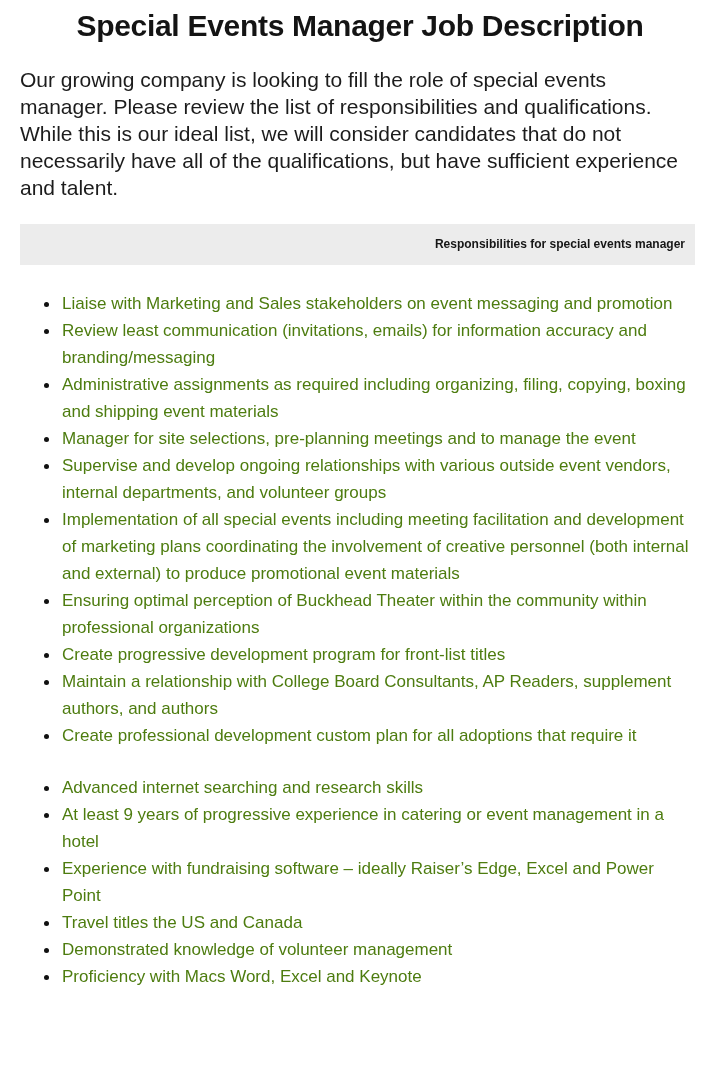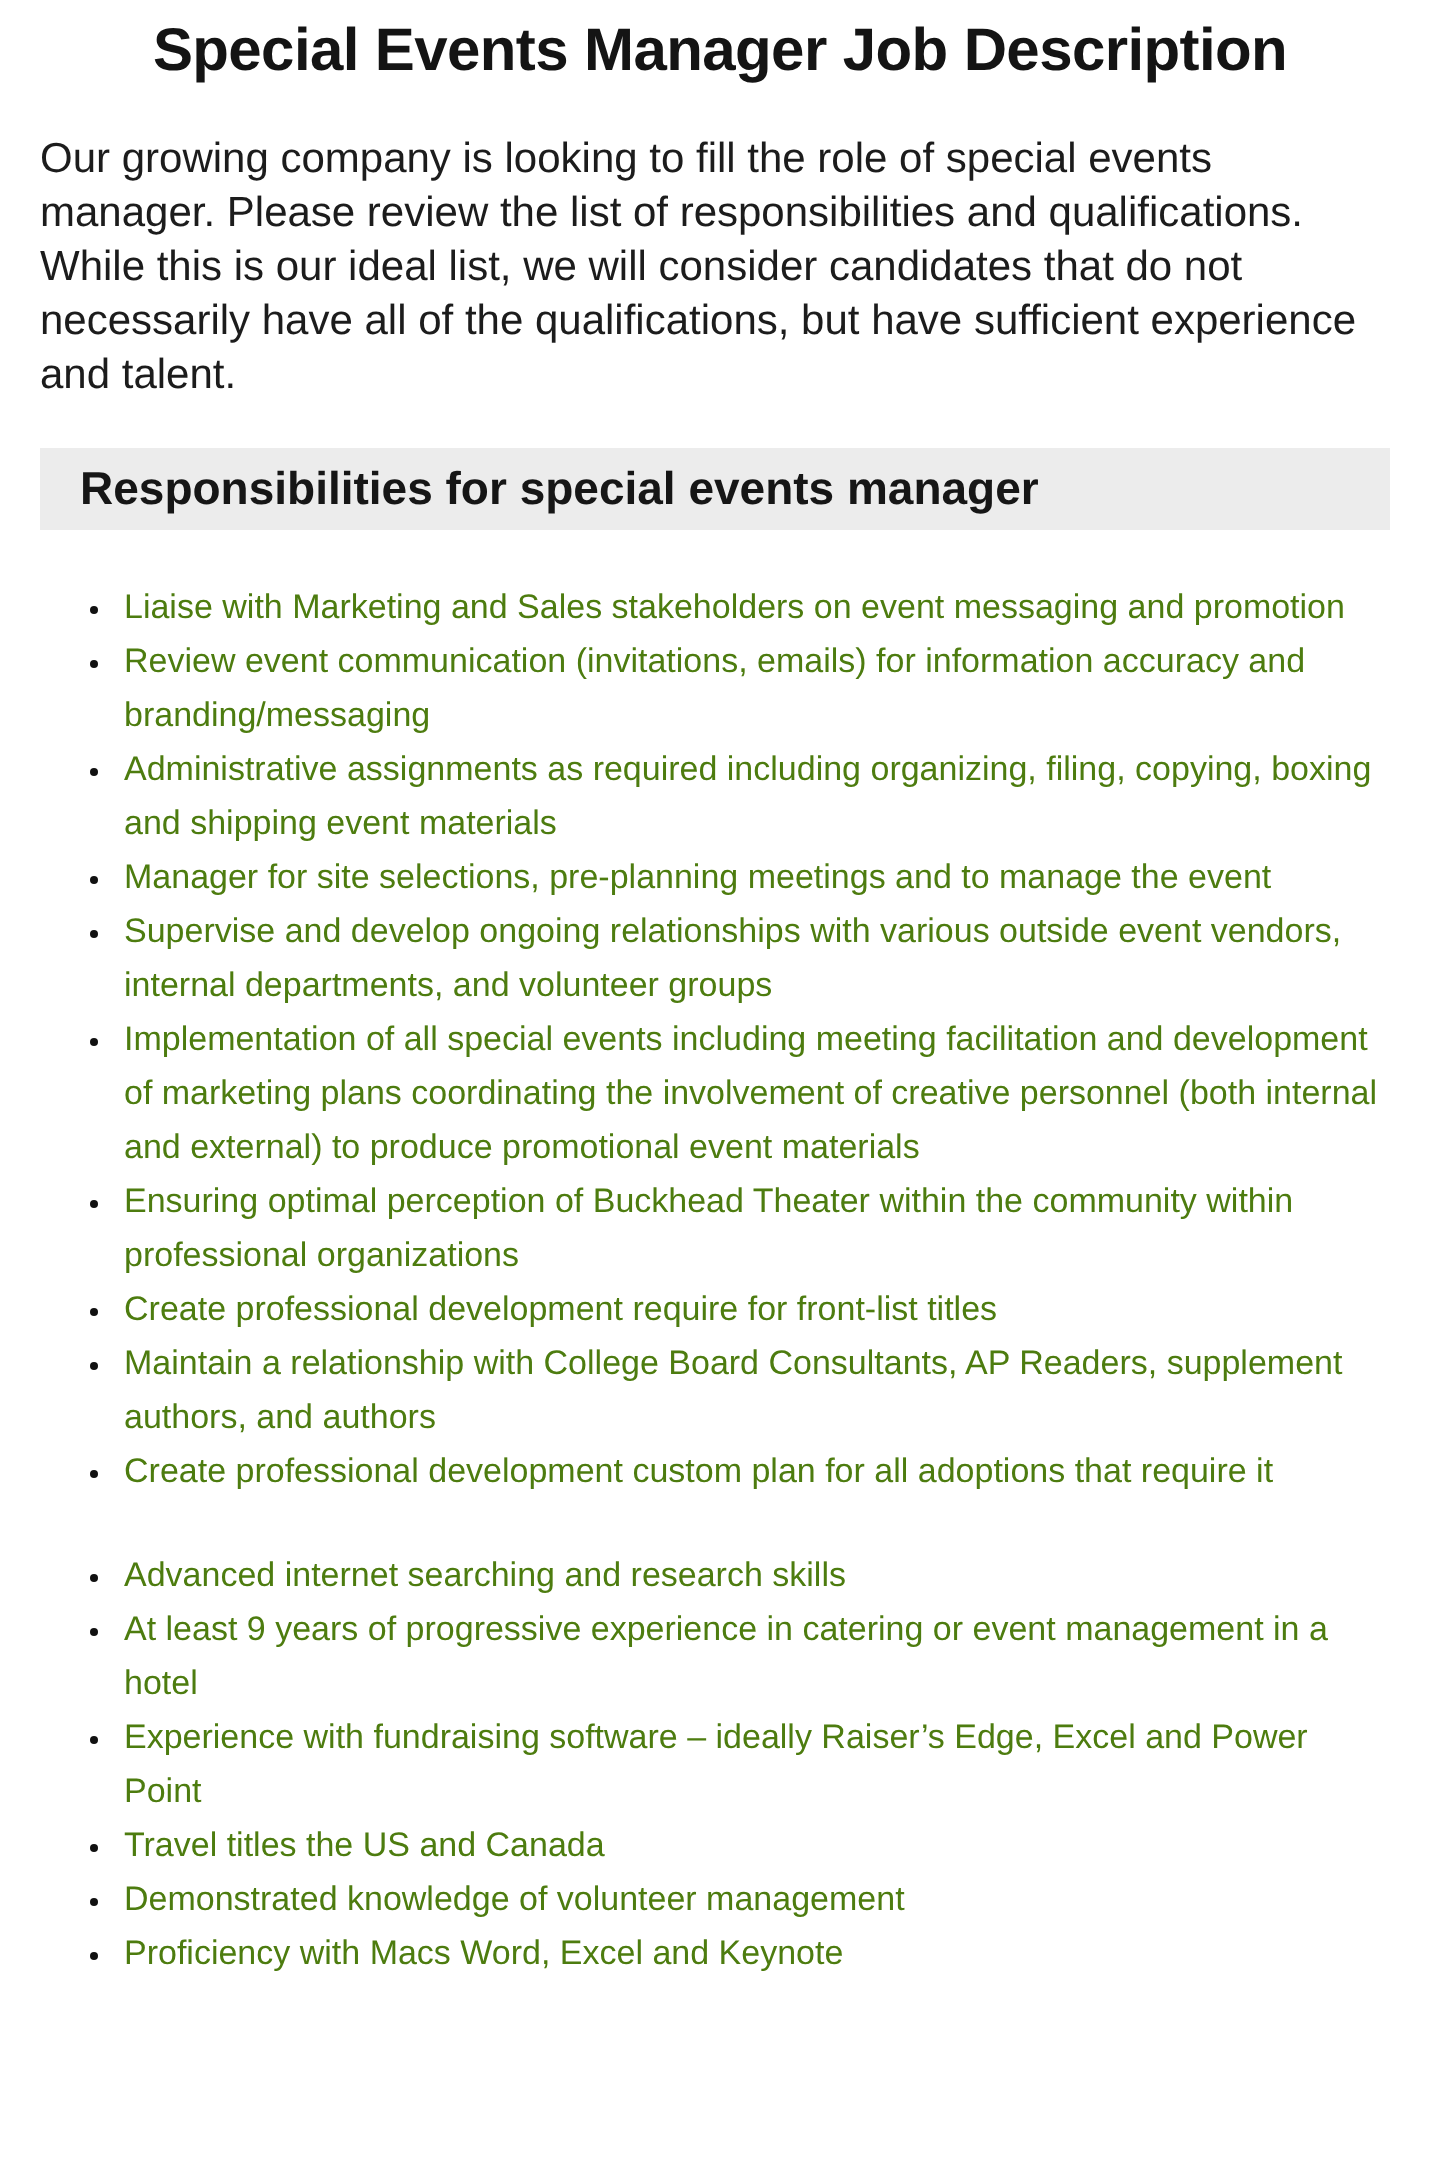--- a/index.html
+++ b/index.html
@@ -27,24 +27,25 @@
   .intro {
     margin: 20px 25px 0 20px;
     font-size: 21px;
     line-height: 27px;
     color: #1c1c1c;
   }
   .section-heading {
     margin: 23px 25px 0 20px;
     background: #ececec;
     padding: 9px 10px 9px 20px;
-    font-size: 23px;
+    font-size: 12px;
     font-weight: 700;
     color: #161616;
     line-height: 23px;
+    text-align: right;
   }
   ul.item-list {
     margin: 25px 25px 0 20px;
     padding-left: 40px;
     font-size: 17px;
     line-height: 27px;
     list-style: disc outside;
   }
   ul.item-list li {
     padding-left: 2px;
@@ -61,27 +62,27 @@
 <div class="page">
 
   <h1 class="doc-title">Special Events Manager Job Description</h1>
 
   <p class="intro">Our growing company is looking to fill the role of special events manager. Please review the list of responsibilities and qualifications. While this is our ideal list, we will consider candidates that do not necessarily have all of the qualifications, but have sufficient experience and talent.</p>
 
   <div class="section-heading">Responsibilities for special events manager</div>
 
   <ul class="item-list">
     <li>Liaise with Marketing and Sales stakeholders on event messaging and promotion</li>
-    <li>Review event communication (invitations, emails) for information accuracy and branding/messaging</li>
+    <li>Review least communication (invitations, emails) for information accuracy and branding/messaging</li>
     <li>Administrative assignments as required including organizing, filing, copying, boxing and shipping event materials</li>
     <li>Manager for site selections, pre-planning meetings and to manage the event</li>
     <li>Supervise and develop ongoing relationships with various outside event vendors, internal departments, and volunteer groups</li>
     <li>Implementation of all special events including meeting facilitation and development of marketing plans coordinating the involvement of creative personnel (both internal and external) to produce promotional event materials</li>
     <li>Ensuring optimal perception of Buckhead Theater within the community within professional organizations</li>
-    <li>Create professional development require for front-list titles</li>
+    <li>Create progressive development program for front-list titles</li>
     <li>Maintain a relationship with College Board Consultants, AP Readers, supplement authors, and authors</li>
     <li>Create professional development custom plan for all adoptions that require it</li>
   </ul>
 
 
   <ul class="item-list">
     <li>Advanced internet searching and research skills</li>
     <li>At least 9 years of progressive experience in catering or event management in a hotel</li>
     <li>Experience with fundraising software – ideally Raiser’s Edge, Excel and Power Point</li>
     <li>Travel titles the US and Canada</li>

